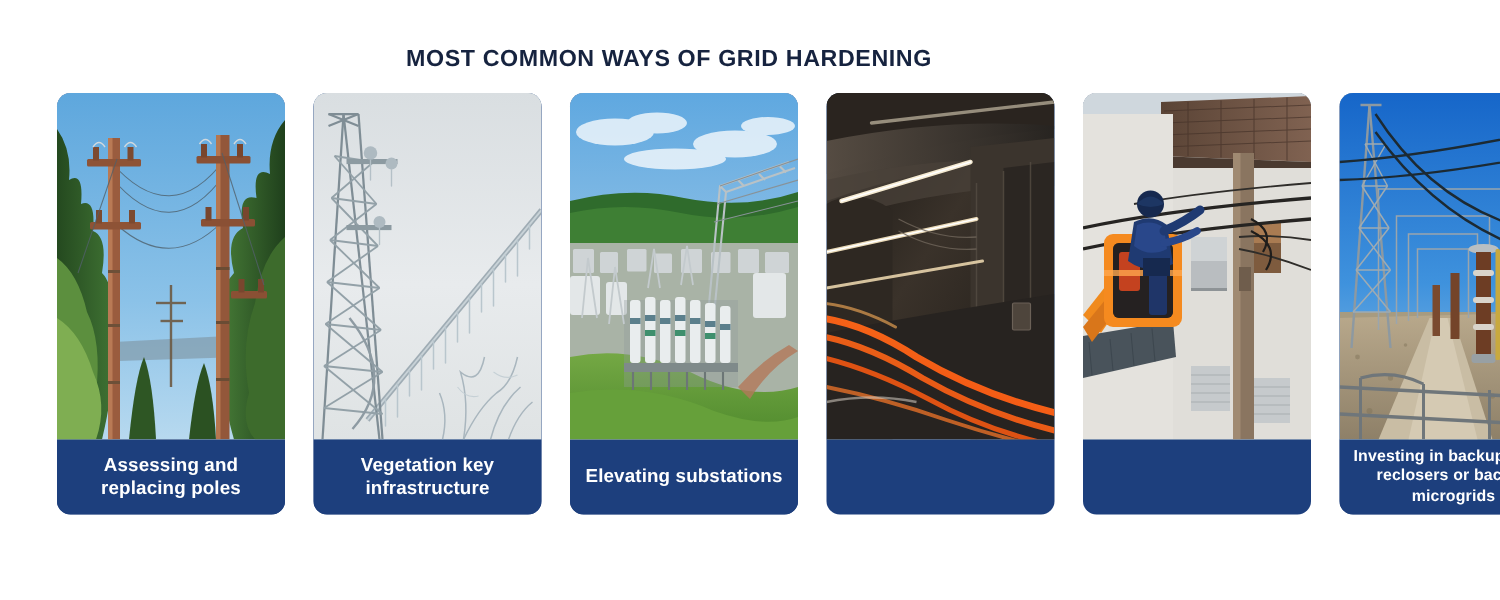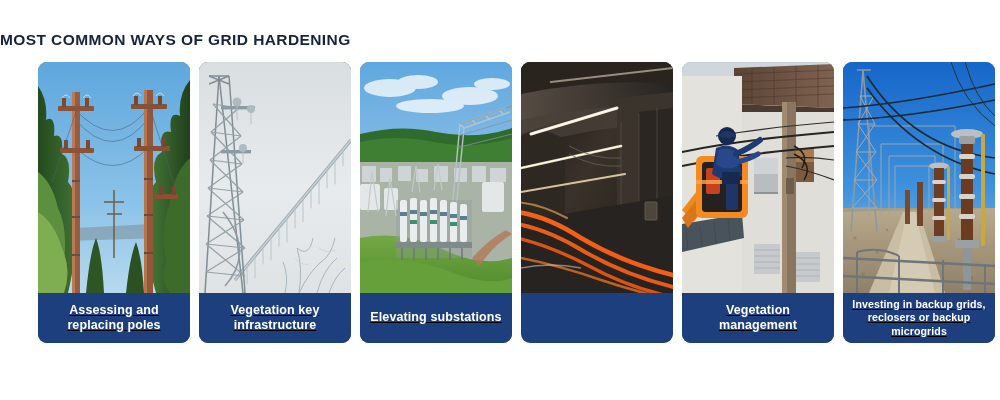--- a/index.html
+++ b/index.html
@@ -21,36 +21,36 @@
     height: 400px;
     background: #ffffff;
     box-sizing: border-box;
   }
 
   .title {
     position: absolute;
     top: 31px;
     left: 0;
     width: 892px;
+    text-align: center;
     font-size: 15.5px;
     font-weight: bold;
     letter-spacing: 0.4px;
     color: #16233f;
     font-family: "Liberation Sans", sans-serif;
   }
 
   .cards {
     position: absolute;
     top: 62px;
     left: 38px;
     width: 925px;
     height: 281px;
     display: flex;
-    gap: 9px;
-    text-decoration: underline;
+    gap: 19px;
   }
 
   .card {
     position: relative;
     width: 152px;
     height: 281px;
     border-radius: 9px;
     overflow: hidden;
     background: #1d3f7d;
     box-shadow: 0 0 0 0 rgba(0,0,0,0);
@@ -582,23 +582,20 @@
             <path d="M34 86 q 12 -6 22 2 l 4 26 q -16 8 -30 -2 Z" fill="#1f3a72"></path>
             <path d="M36 88 q 10 -4 18 2 l 2 14 q -12 6 -22 -2 Z" fill="#29478a"></path>
             <circle cx="45" cy="74" r="9" fill="#16294f"></circle>
             <path d="M36 74 q 9 -10 18 0 q -9 4 -18 0" fill="#1d3663"></path>
             <path d="M54 92 q 14 -6 24 -14" stroke="#1f3a72" stroke-width="6" fill="none" stroke-linecap="round"></path>
             <path d="M54 100 q 12 -2 22 -8" stroke="#29478a" stroke-width="5" fill="none" stroke-linecap="round"></path>
             <rect x="40" y="110" width="18" height="12" fill="#16294f"></rect>
           </g>
         </svg>
       </div>
-      <div class="caption">
-        <span class="caption-text">Vegetation management</span>
-      </div>
     </div>
 
     <div class="card">
       <div class="photo">
         <svg viewBox="0 0 152 231" preserveAspectRatio="none" aria-hidden="true">
           <defs>
             <linearGradient id="c6sky" x1="0" y1="0" x2="0" y2="1">
               <stop offset="0%" stop-color="#1666c9"></stop>
               <stop offset="55%" stop-color="#3f92dd"></stop>
               <stop offset="100%" stop-color="#9cc6e4"></stop>

